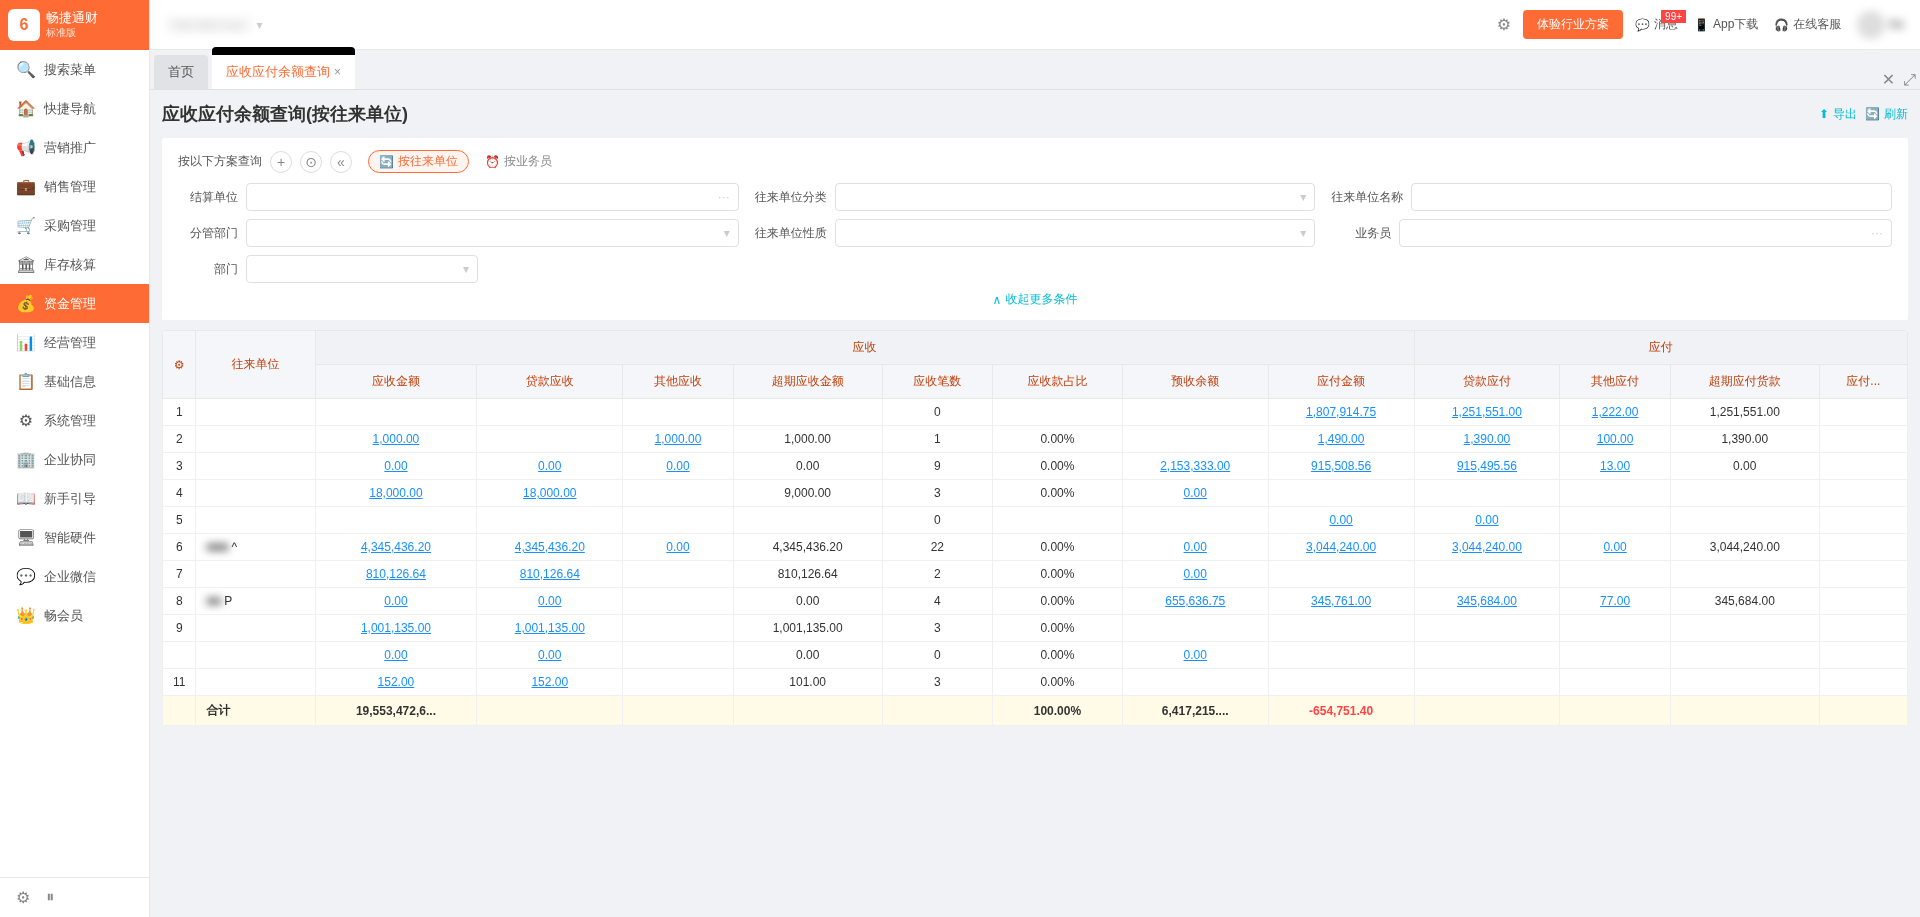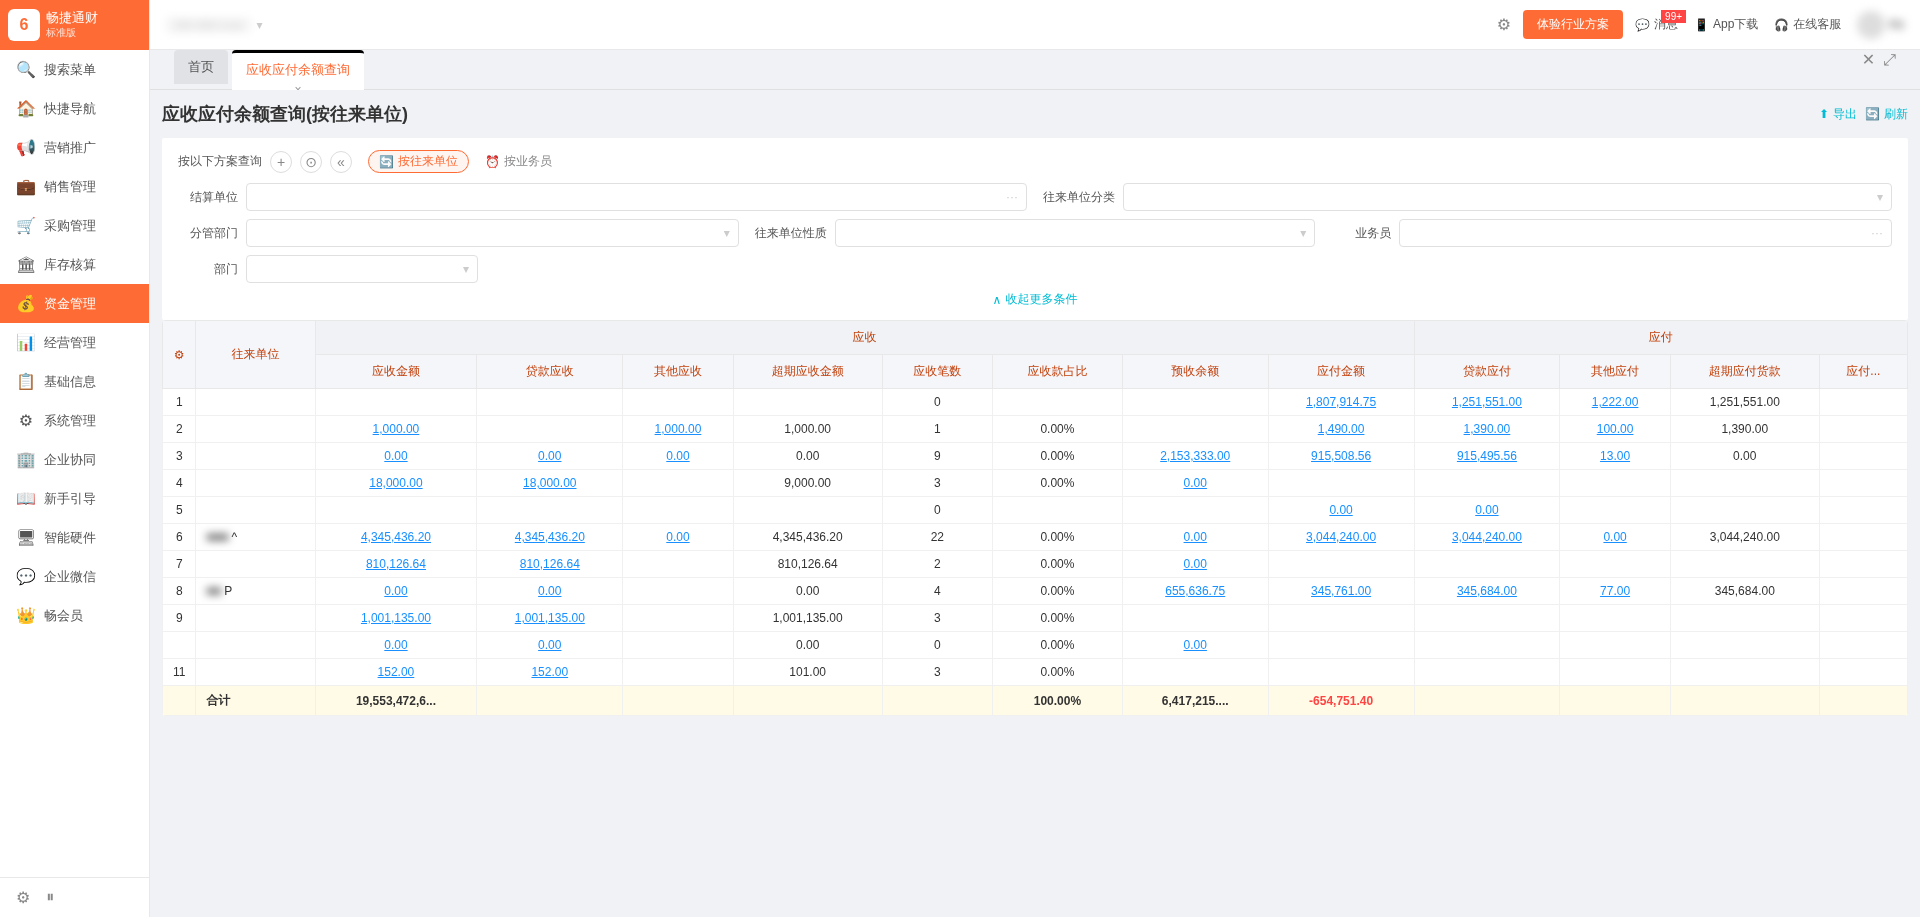--- a/index.html
+++ b/index.html
@@ -82,39 +82,38 @@
       background: #ff4444; color: #fff; border-radius: 0;
       font-size: 10px; padding: 1px 4px; position: absolute; top: -6px; right: -8px;
     }
     .topbar-avatar { width: 28px; height: 28px; background: #ddd; border-radius: 50%; }
 
     
     .tabbar {
       height: 40px;
       background: #f0f2f5;
       display: flex;
-      align-items: flex-start;
-      padding: 0 24px;
+      align-items: flex-end;
+      padding: 0 4px;
       border-bottom: 1px solid #e0e0e0;
     }
     .tab {
       padding: 8px 14px;
       cursor: pointer;
       font-size: 13px;
       color: #555;
       background: #e0e2e5;
       border-radius: 4px 4px 0 0;
       margin-right: 4px;
       display: flex; align-items: center; gap: 4px;
     }
     .tab.active {
       background: #fff;
       color: #ff6b35;
-      border-top: 3px solid #000000;
-      flex-direction: column;
+      border-top: 8px solid #000000;
     }
     .tab-close { color: #999; font-size: 12px; }
     .tab-bar-right { margin-left: auto; display: flex; align-items: center; gap: 8px; }
     .tab-bar-icon { color: #888; cursor: pointer; font-size: 16px; }
 
     
     .content {
       flex: 1;
       background: #f0f2f5;
       overflow: auto;
@@ -131,21 +130,21 @@
     .btn-export, .btn-refresh {
       display: flex; align-items: center; gap: 4px;
       color: #00bcd4; font-size: 12px; cursor: pointer; border: none; background: none;
     }
 
     
     .filter-panel {
       background: #fff;
       border-radius: 2px;
       padding: 12px 16px;
-      margin-bottom: 0;
+      margin-bottom: 10px;
     }
     .filter-top {
       display: flex; align-items: center; gap: 8px; margin-bottom: 10px;
     }
     .filter-label { color: #555; font-size: 12px; }
     .filter-add-btn, .filter-settings-btn, .filter-collapse-btn {
       width: 22px; height: 22px; border-radius: 50%;
       display: flex; align-items: center; justify-content: center;
       cursor: pointer; font-size: 14px; color: #888;
       border: 1px solid #ddd; background: #fff;
@@ -410,20 +409,26 @@
               <div class="filter-input">
                 <span></span>
                 <span class="filter-input-dots">···</span>
               </div>
             </div>
             <div class="filter-field">
               <span class="filter-field-label">往来单位分类</span>
               <div class="filter-select">
                 <span></span>
                 <span class="filter-chevron">▾</span>
+              </div>
+            </div>
+            <div class="filter-field">
+              <span class="filter-field-label">往来单位名称</span>
+              <div class="filter-input">
+                <span></span>
               </div>
             </div>
           </div>
 
           <div class="filter-row" style="margin-top:8px;">
             <div class="filter-field">
               <span class="filter-field-label">分管部门</span>
               <div class="filter-select">
                 <span></span>
                 <span class="filter-chevron">▾</span>

